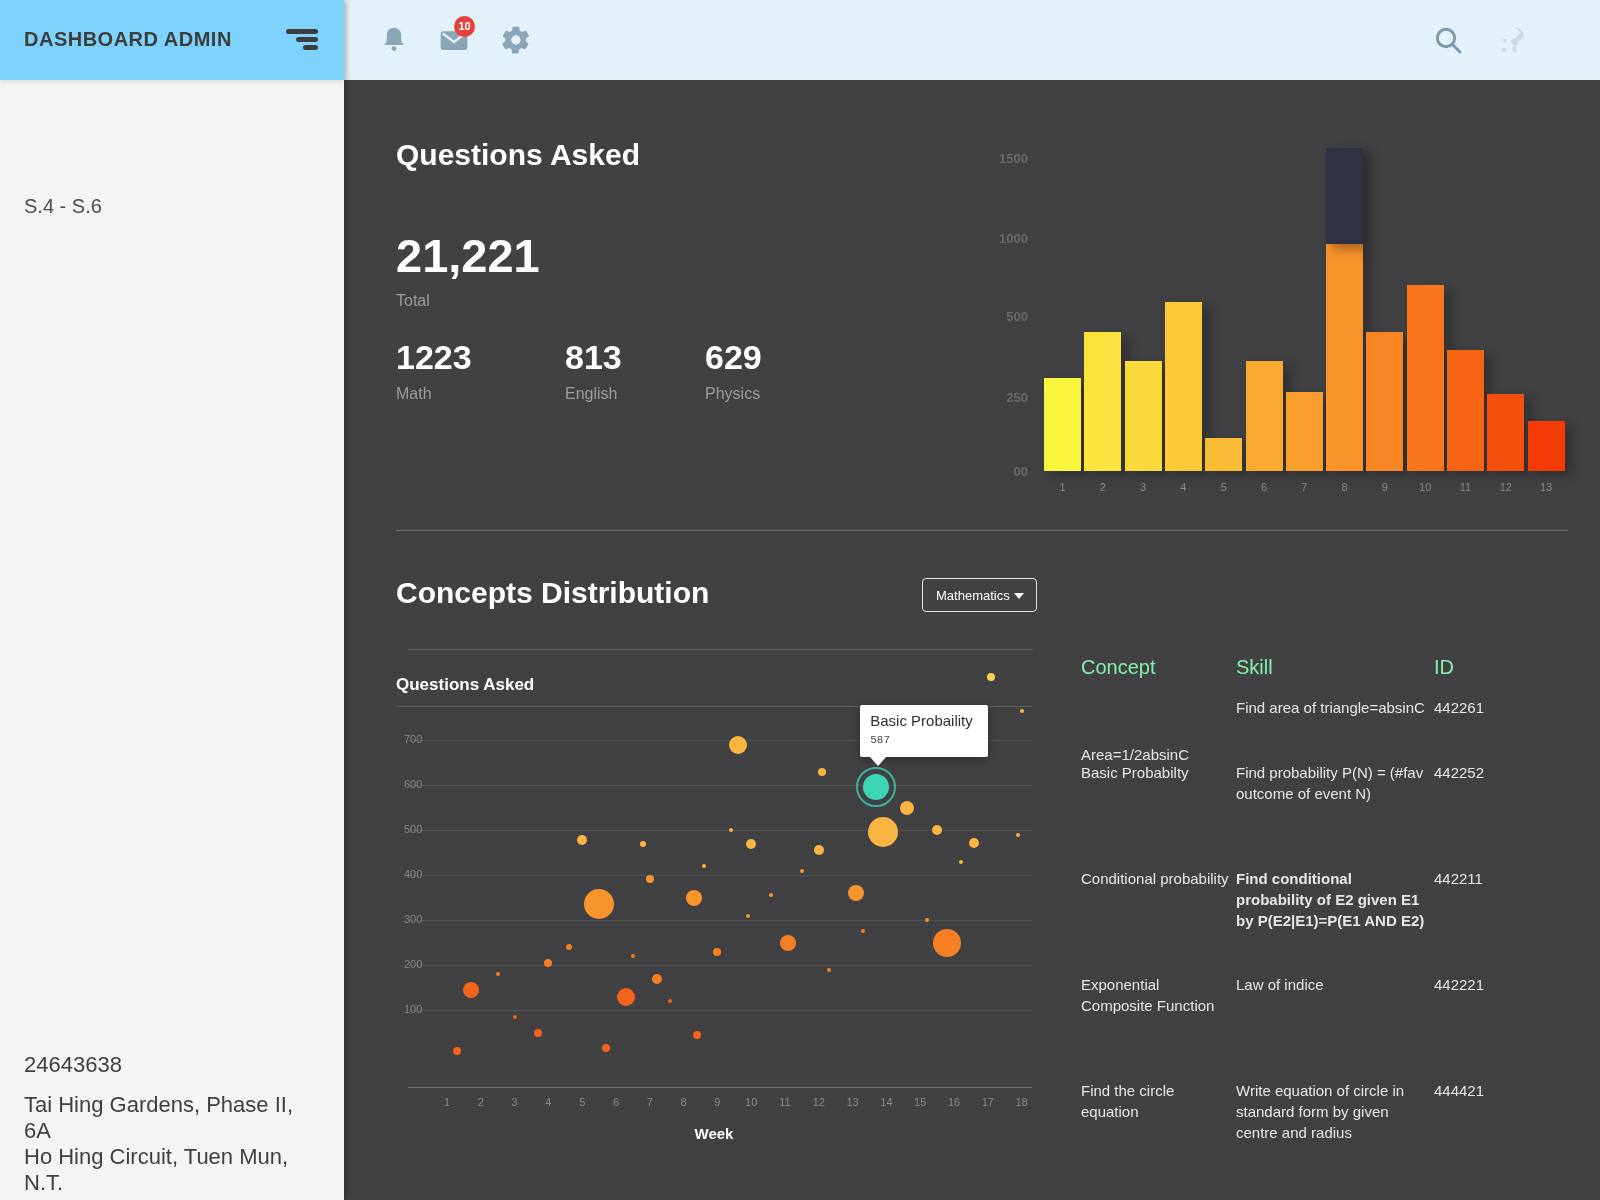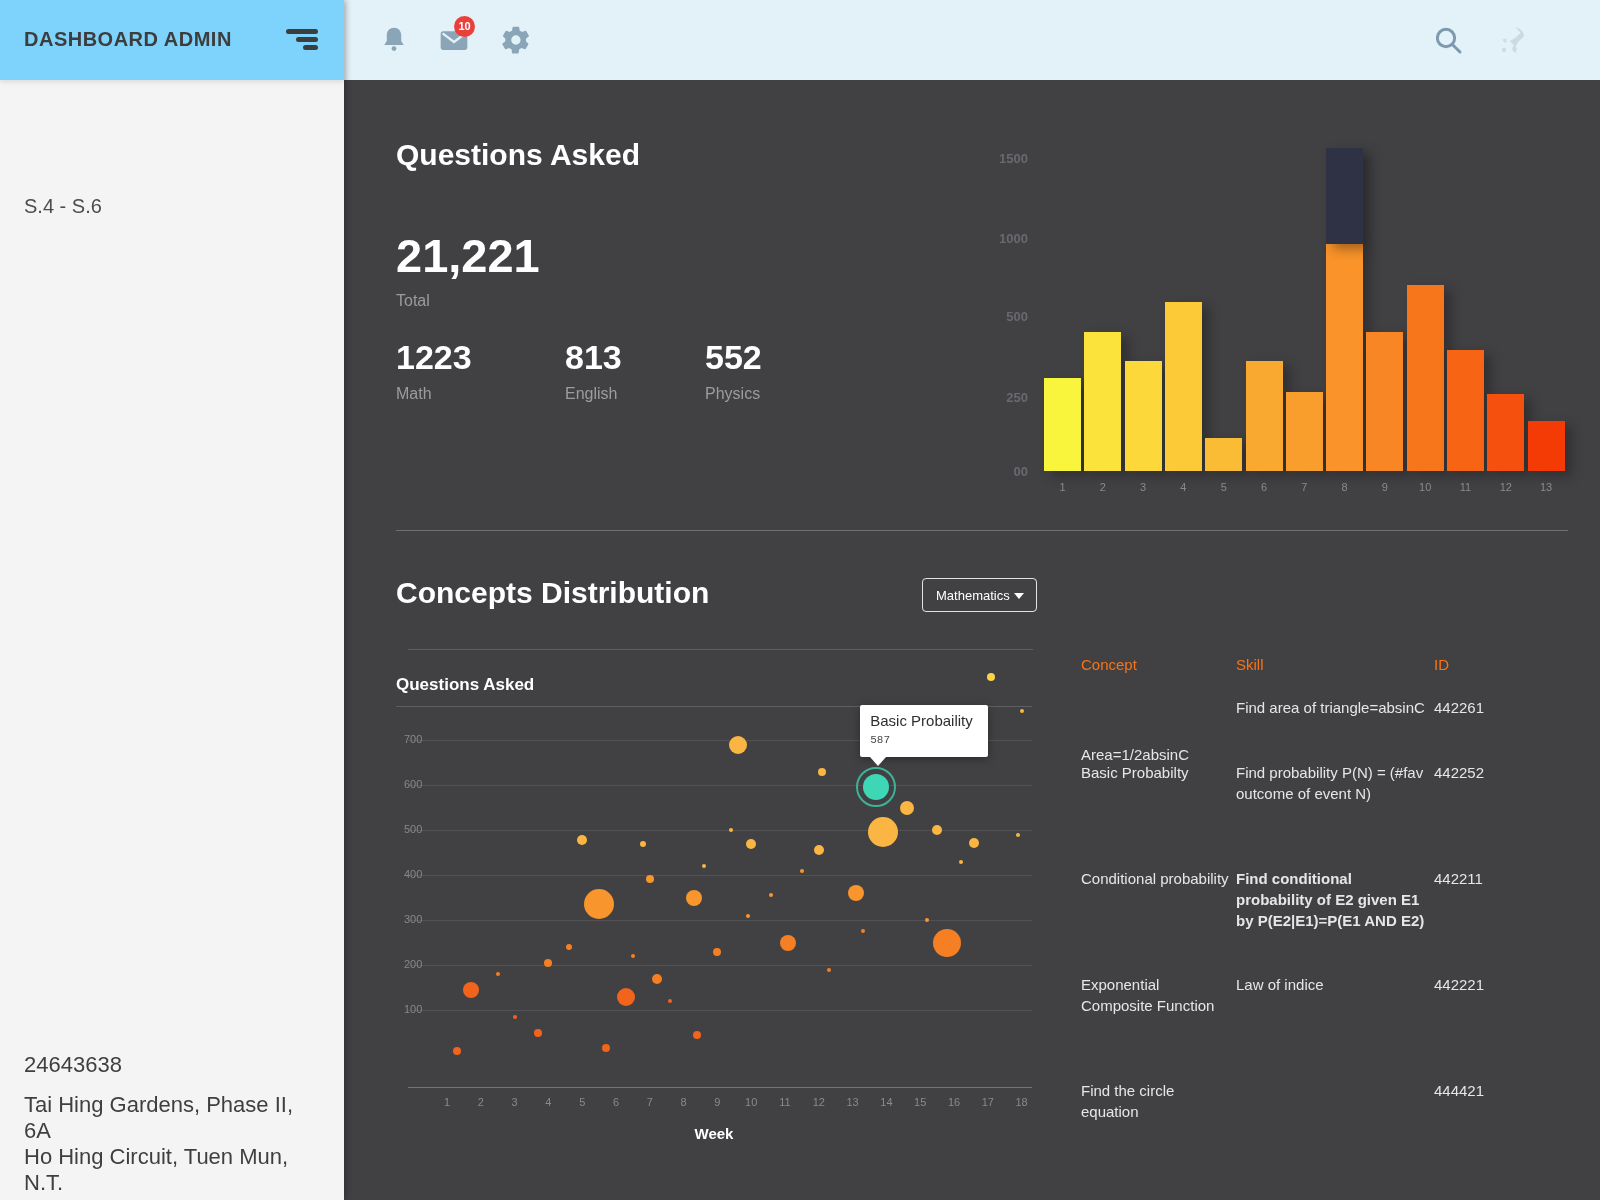--- a/index.html
+++ b/index.html
@@ -82,21 +82,21 @@
   .tooltip { position:absolute; width:128px; height:52px; background:#fff; border-radius:2px;
              box-shadow:0 2px 8px rgba(0,0,0,0.35); z-index:5; }
   .tooltip .tt-title { position:absolute; left:10px; top:7px; font-size:15px; font-weight:500; color:#2f2f2f; white-space:nowrap; }
   .tooltip .tt-value { position:absolute; left:10px; top:29px; font-size:11px; color:#4a4a4a;font-family:Liberation Mono, monospace; }
   .tooltip .tt-arrow { position:absolute; left:10px; bottom:-9px; width:0; height:0;
              border-left:8px solid transparent; border-right:8px solid transparent;
              border-top:9px solid #fff; }
 
   
   #ctable { position:absolute; left:737px; top:576px; width:500px; height:540px; }
-  .th { position:absolute; top:0; font-size:15px; font-weight:500; color:#f97316; }
+  .th { position:absolute; top:0; font-size:20px; font-weight:500; color:#86efac; }
   .trow-cell { position:absolute; font-size:15px; line-height:21px; color:#e6e6e6; }
 </style>
 </head>
 <body>
 
 <div id="app">
 
   <div id="topbar">
     <div class="tb-icon" style="left:34px;">
       <span>
@@ -166,21 +166,21 @@
 
     <div class="stat" style="left:52px;">
       <div class="v">1223</div>
       <div class="l">Math</div>
     </div>
     <div class="stat" style="left:221px;">
       <div class="v">813</div>
       <div class="l">English</div>
     </div>
     <div class="stat" style="left:361px;">
-      <div class="v">552</div>
+      <div class="v">629</div>
       <div class="l">Physics</div>
     </div>
 
     <div id="barchart">
         <div class="bar-ylab" style="top: 324px;">00</div>
         <div class="bar-ylab" style="top: 250px;">250</div>
         <div class="bar-ylab" style="top: 169px;">500</div>
         <div class="bar-ylab" style="top: 91px;">1000</div>
         <div class="bar-ylab" style="top: 11px;">1500</div>
         <div class="bar" style="left: 60px; top: 237.56px; width: 37px; height: 93.44px; background: rgb(249, 244, 60);"></div>
@@ -319,16 +319,17 @@
         <div class="trow-cell" style="left: 0px; top: 106px; width: 150px;">Basic Probabilty</div>
         <div class="trow-cell" style="left: 155px; top: 106px; width: 190px;">Find probability P(N) = (#fav outcome of event N)</div>
         <div class="trow-cell" style="left: 353px; top: 106px; width: 90px;">442252</div>
         <div class="trow-cell" style="left: 0px; top: 212px; width: 150px;">Conditional probability</div>
         <div class="trow-cell" style="left: 155px; top: 212px; width: 190px; font-weight: bold;">Find conditional probability of E2 given E1 by P(E2|E1)=P(E1 AND E2)</div>
         <div class="trow-cell" style="left: 353px; top: 212px; width: 90px;">442211</div>
         <div class="trow-cell" style="left: 0px; top: 318px; width: 150px;">Exponential Composite Function</div>
         <div class="trow-cell" style="left: 155px; top: 318px; width: 190px;">Law of indice</div>
         <div class="trow-cell" style="left: 353px; top: 318px; width: 90px;">442221</div>
         <div class="trow-cell" style="left: 0px; top: 424px; width: 150px;">Find the circle equation</div>
+        <div class="trow-cell" style="left: 155px; top: 424px; width: 190px;">Write equation of circle in standard form by given centre and radius</div>
         <div class="trow-cell" style="left: 353px; top: 424px; width: 90px;">444421</div>
       </div>
   </div>
 </div>
 
 </body></html>

